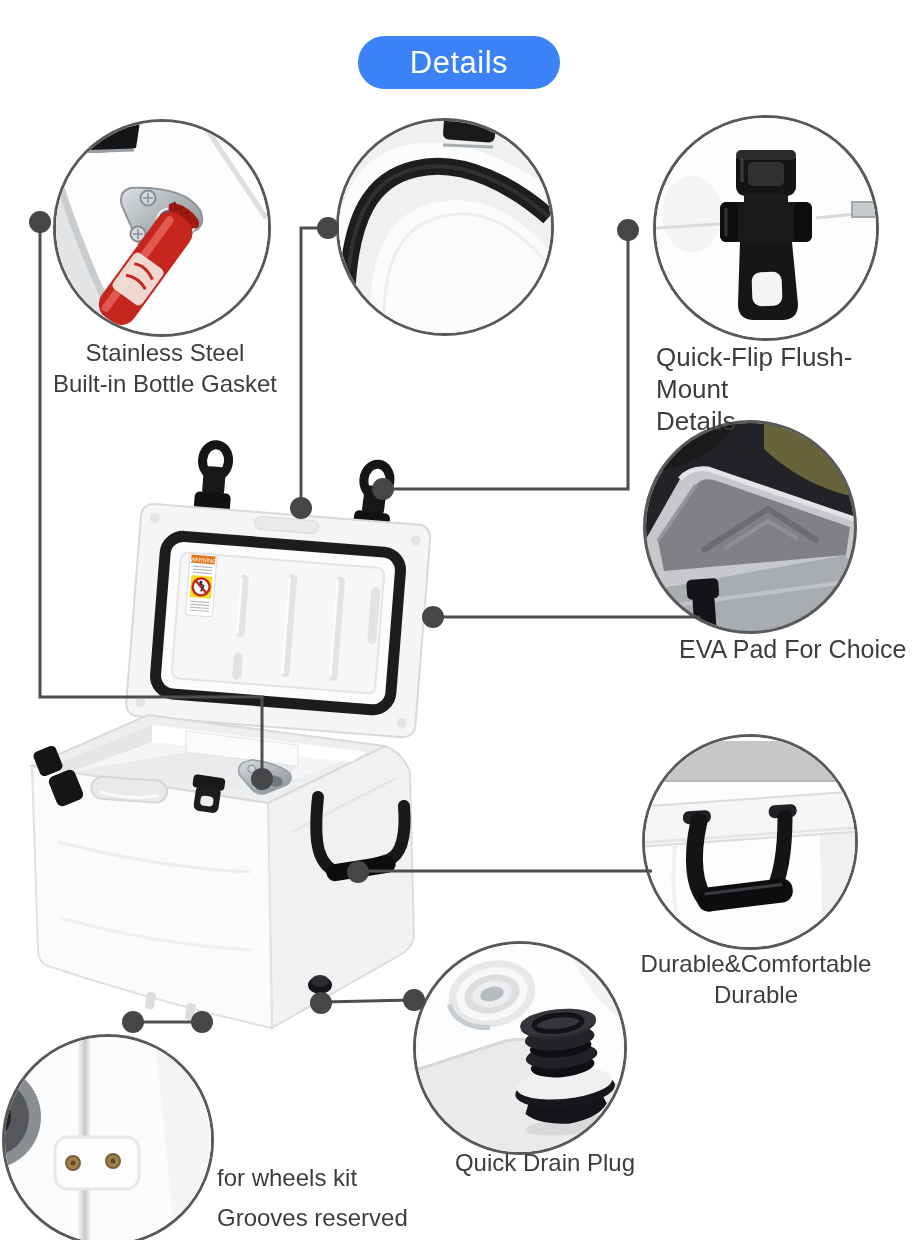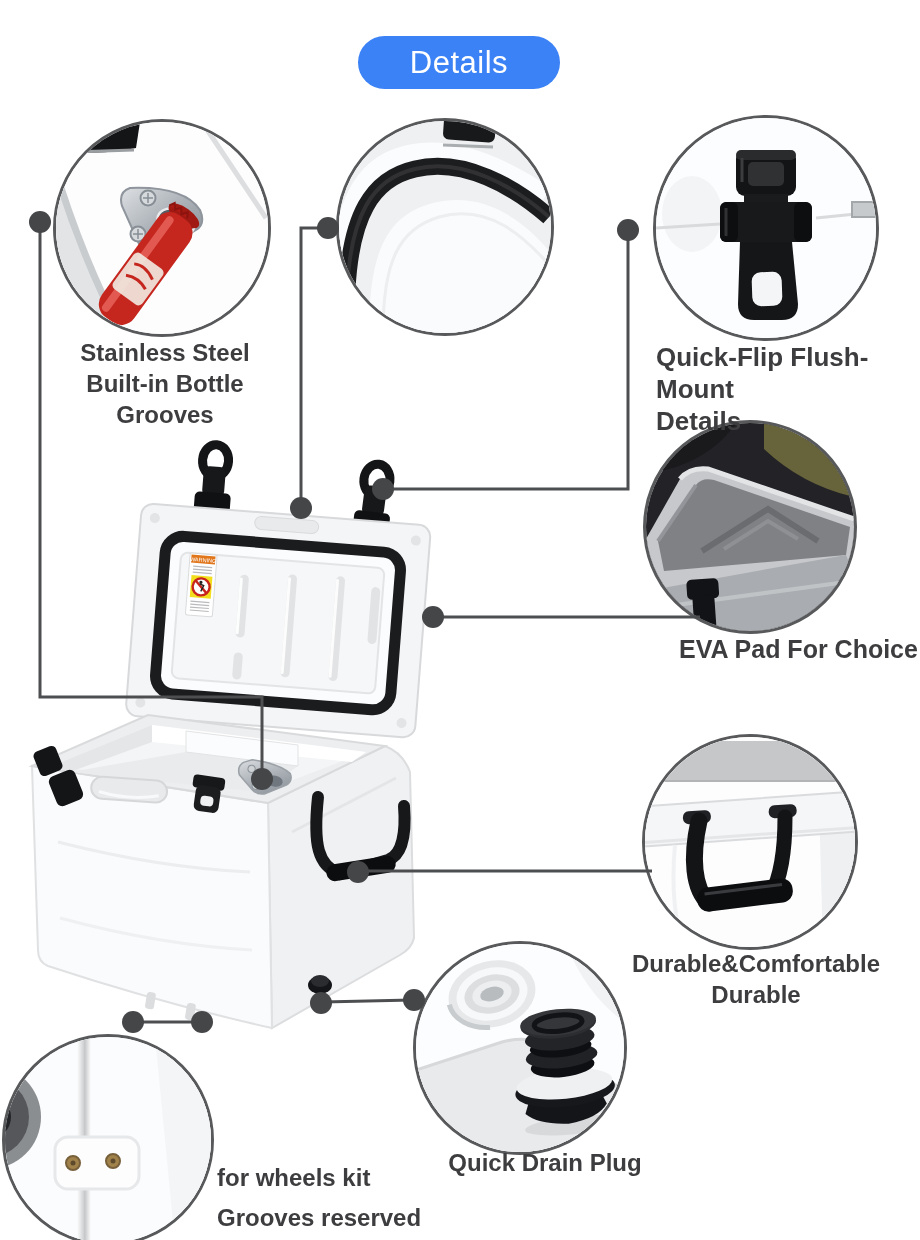--- a/index.html
+++ b/index.html
@@ -22,21 +22,21 @@
   #c-gasket  { left:336px; top:118px;  width:218px; height:218px; }
   #c-latch   { left:653px; top:115px;  width:226px; height:226px; }
   #c-eva     { left:643px; top:420px;  width:214px; height:214px; }
   #c-handles { left:642px; top:734px;  width:216px; height:216px; }
   #c-drain   { left:413px; top:941px;  width:214px; height:214px; }
   #c-grooves { left:2px;   top:1034px; width:212px; height:212px; }
   .label {
     position:absolute; color:#3d3d3f; font-size:24px; line-height:31px;
   }
   .label.center { text-align:center; }
-  .ln { display:block;font-weight:bold; }
+  .ln { display:block; }
   #lb-bottle  { left:35px;  top:337px;  width:260px; }
   #lb-gasket  { left:325px; top:339px;  width:260px; }
   #lb-latch   { left:656px; top:341px;  width:260px; font-size:26px; line-height:32px; }
   #lb-eva     { left:656px; top:634px;  width:260px; font-size:25px;margin-left:23px; }
   #lb-handles { left:628px; top:948px;  width:256px; }
   #lb-drain   { left:420px; top:1147px; width:250px; }
   #lb-grooves { left:217px; top:1158px; width:260px; line-height:40px; }
 </style>
 </head>
 <body>
@@ -352,21 +352,21 @@
       <circle cx="358" cy="872" r="11"></circle>
       <circle cx="321" cy="1003" r="11"></circle>
       <circle cx="414" cy="1000" r="11"></circle>
       <circle cx="133" cy="1022" r="11"></circle>
       <circle cx="202" cy="1022" r="11"></circle>
     </g>
   </svg>
 
   <div class="label center" id="lb-bottle">
     <span class="ln">Stainless Steel</span>
-    <span class="ln">Built-in Bottle Grooves</span>
+    <span class="ln">Built-in Bottle Gasket</span>
   </div>
   <div class="label" id="lb-latch">
     <span class="ln">Quick-Flip Flush-Mount</span>
     <span class="ln">Details</span>
   </div>
   <div class="label" id="lb-eva">
     <span class="ln">EVA Pad For Choice</span>
   </div>
   <div class="label center" id="lb-handles">
     <span class="ln">Durable&amp;Comfortable</span>

